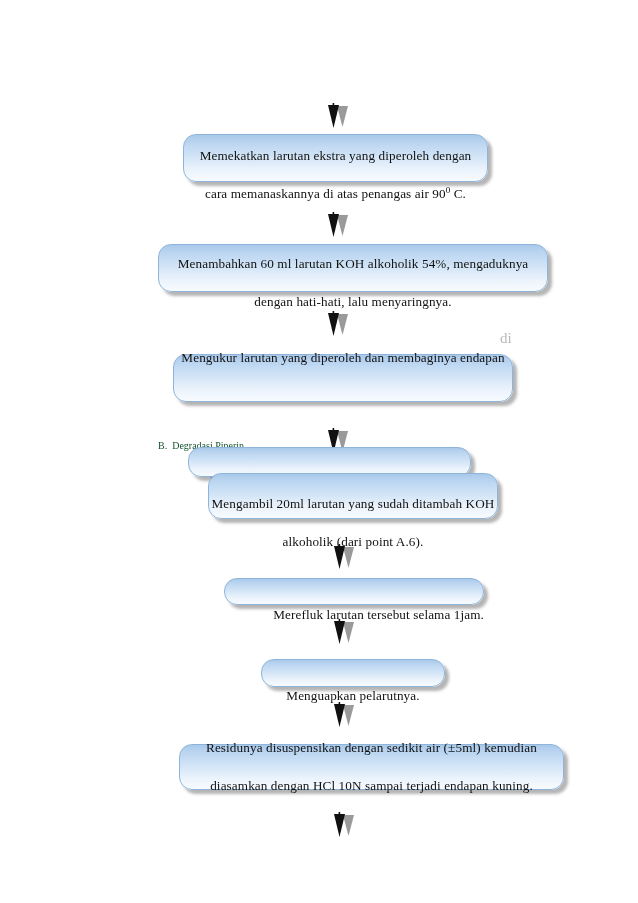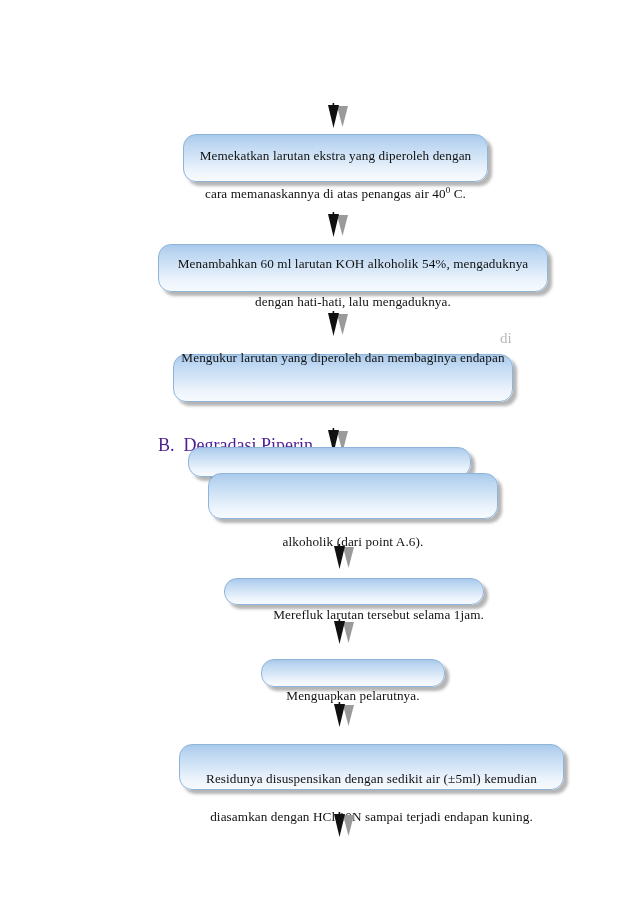--- a/index.html
+++ b/index.html
@@ -60,23 +60,23 @@
     font-size: 15px;
     line-height: 19px;
     color: #b9b9b9;
     white-space: pre;
     letter-spacing: 0.1px;
   }
 
   
   .heading {
     position: absolute;
-    font-size: 18px;
+    font-size: 10px;
     line-height: 19px;
-    color: #4c1d95;
+    color: #14532d;
     white-space: pre;
   }
 
   
   .arrow {
     position: absolute;
     width: 46px;
     height: 34px;
   }
   .arrow svg { display: block; }
@@ -90,35 +90,35 @@
     <svg width="46" height="34" viewBox="0 0 46 34">
       <path d="M13 3 L24 3 L18.5 24 Z" fill="#9a9a9a"></path>
       <path d="M4 2 L15 2 L9.5 25 Z" fill="#111111"></path>
       <rect x="8.6" y="0" width="1.6" height="4" fill="#111111"></rect>
     </svg>
   </div>
 
   <div class="node" style="left:183px; top:134px; width:305px; height:48px;"></div>
   <div class="nodetext" style="left:183px; top:127px; width:305px;">
     <span>Memekatkan larutan ekstra yang diperoleh dengan</span><br>
-    <span>cara memanaskannya di atas penangas air  40</span><span class="sup">0</span><span> C.</span>
+    <span>cara memanaskannya di atas penangas air  90</span><span class="sup">0</span><span> C.</span>
   </div>
 
   <div class="arrow" style="left:324px; top:212px;">
     <svg width="46" height="34" viewBox="0 0 46 34">
       <path d="M13 3 L24 3 L18.5 24 Z" fill="#9a9a9a"></path>
       <path d="M4 2 L15 2 L9.5 25 Z" fill="#111111"></path>
       <rect x="8.6" y="0" width="1.6" height="4" fill="#111111"></rect>
     </svg>
   </div>
 
   <div class="node" style="left:158px; top:244px; width:390px; height:48px;"></div>
   <div class="nodetext" style="left:158px; top:235px; width:390px;">
     <span>Menambahkan 60 ml larutan KOH alkoholik 54%, mengaduknya</span><br>
-    <span>dengan hati-hati, lalu mengaduknya.</span>
+    <span>dengan hati-hati, lalu menyaringnya.</span>
   </div>
 
   <div class="arrow" style="left:324px; top:311px;">
     <svg width="46" height="34" viewBox="0 0 46 34">
       <path d="M13 3 L24 3 L18.5 24 Z" fill="#9a9a9a"></path>
       <path d="M4 2 L15 2 L9.5 25 Z" fill="#111111"></path>
       <rect x="8.6" y="0" width="1.6" height="4" fill="#111111"></rect>
     </svg>
   </div>
 
@@ -138,21 +138,21 @@
     </svg>
   </div>
 
   <div class="node" style="left:188px; top:447px; width:283px; height:30px;"></div>
   <div class="nodetext" style="left:188px; top:452px; width:283px;">
     <span>Menghitung rendeman dan menentukan titik lelehnya.</span>
   </div>
 
   <div class="node" style="left:208px; top:473px; width:290px; height:46px;"></div>
   <div class="nodetext" style="left:208px; top:475px; width:290px;">
-    <br>
+    <span>Mengambil 20ml larutan yang sudah ditambah KOH</span><br>
     <span>alkoholik (dari point A.6).</span>
   </div>
 
   <div class="arrow" style="left:330px; top:544px;">
     <svg width="46" height="34" viewBox="0 0 46 34">
       <path d="M13 3 L24 3 L18.5 24 Z" fill="#9a9a9a"></path>
       <path d="M4 2 L15 2 L9.5 25 Z" fill="#111111"></path>
       <rect x="8.6" y="0" width="1.6" height="4" fill="#111111"></rect>
     </svg>
   </div>
@@ -177,21 +177,21 @@
 
   <div class="arrow" style="left:330px; top:702px;">
     <svg width="46" height="34" viewBox="0 0 46 34">
       <path d="M13 3 L24 3 L18.5 24 Z" fill="#9a9a9a"></path>
       <path d="M4 2 L15 2 L9.5 25 Z" fill="#111111"></path>
       <rect x="8.6" y="0" width="1.6" height="4" fill="#111111"></rect>
     </svg>
   </div>
 
   <div class="node" style="left:179px; top:744px; width:385px; height:46px;"></div>
-  <div class="nodetext" style="left:179px; top:750px; width:385px;">
+  <div class="nodetext" style="left:179px; top:719px; width:385px;">
     <span>Residunya disuspensikan dengan sedikit air (±5ml) kemudian</span><br>
     <span>diasamkan dengan HCl 10N sampai terjadi endapan kuning.</span>
   </div>
 
   <div class="arrow" style="left:330px; top:812px;">
     <svg width="46" height="34" viewBox="0 0 46 34">
       <path d="M13 3 L24 3 L18.5 24 Z" fill="#9a9a9a"></path>
       <path d="M4 2 L15 2 L9.5 25 Z" fill="#111111"></path>
       <rect x="8.6" y="0" width="1.6" height="4" fill="#111111"></rect>
     </svg>

